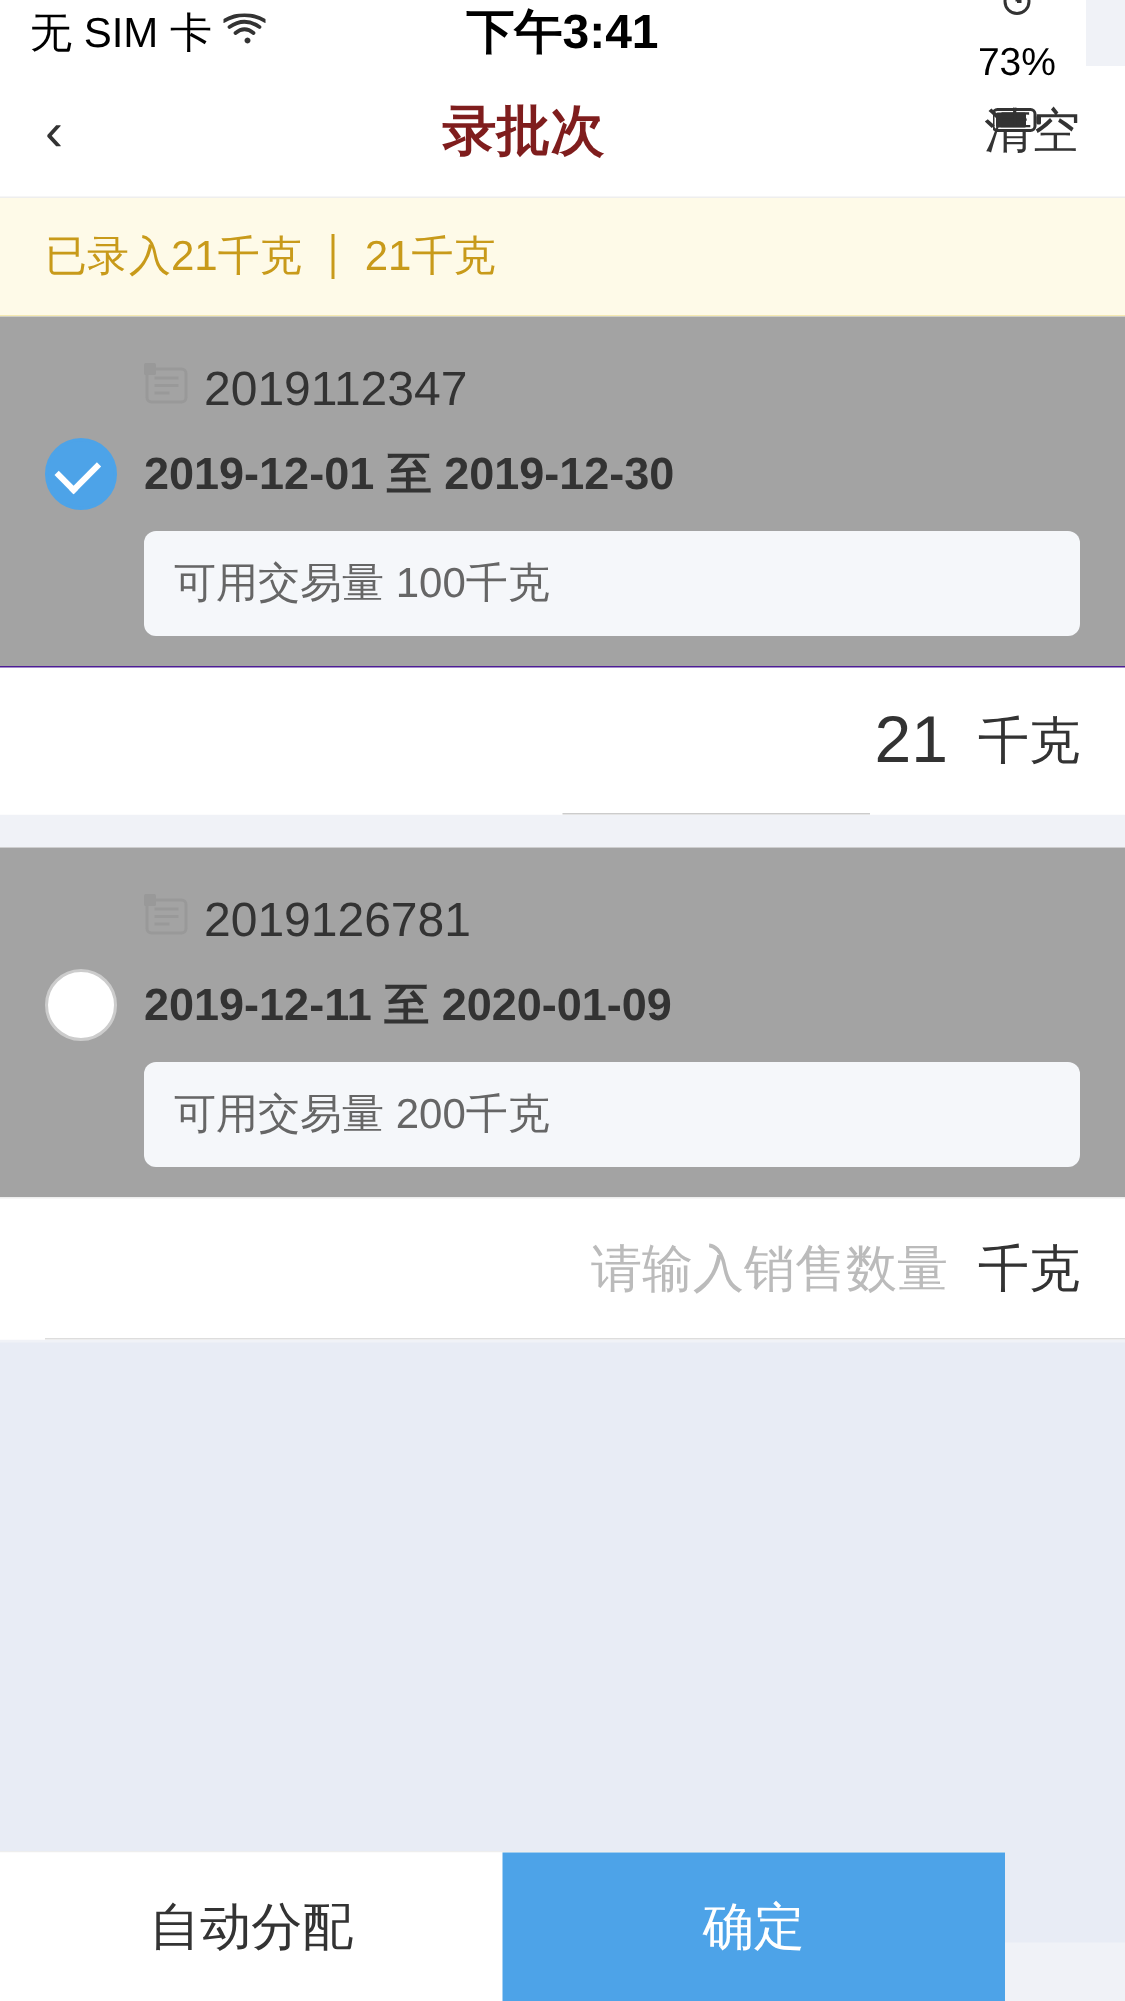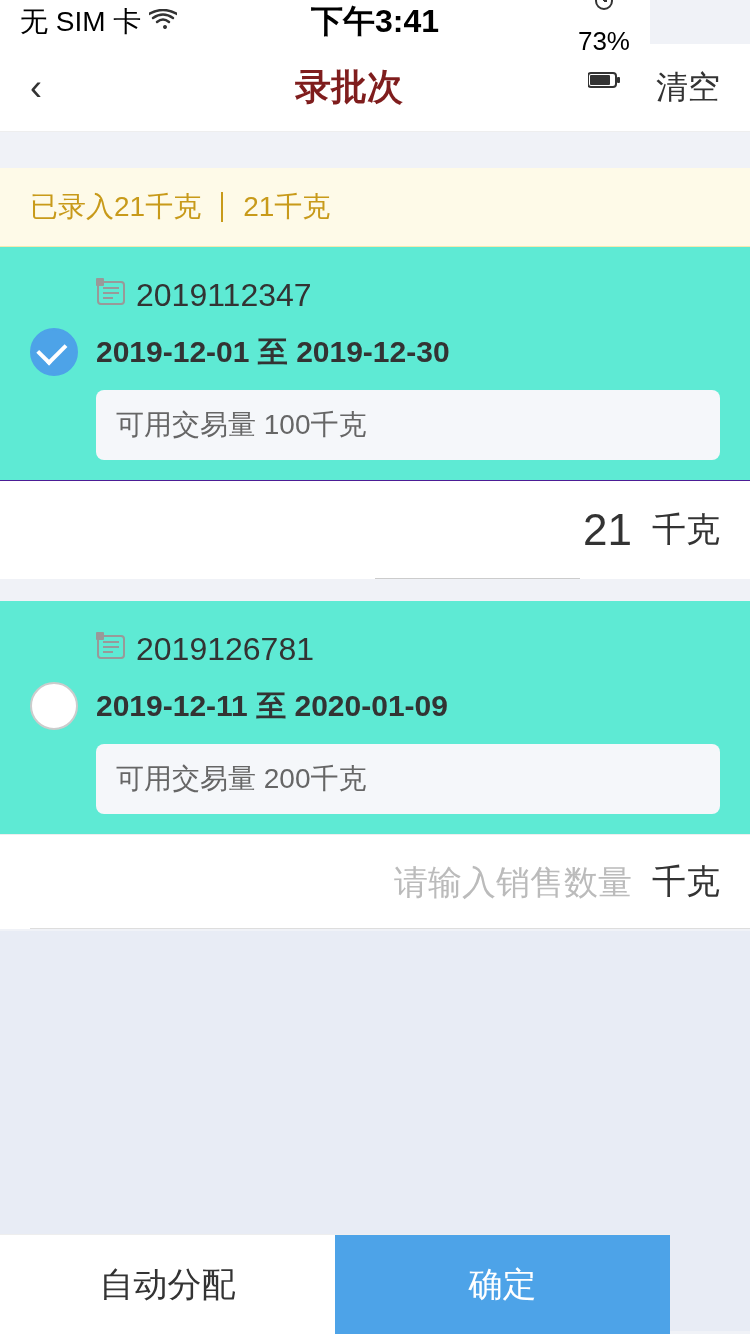--- a/index.html
+++ b/index.html
@@ -7,21 +7,21 @@
     body {
       width: 750px;
       min-height: 1334px;
       font-family: -apple-system, "PingFang SC", "Helvetica Neue", sans-serif;
       background: #f0f2f7;
       overflow-x: hidden;
     }
 
     
     .status-bar {
-      width: 650px;
+      width: 724px;
       height: 44px;
       background: #fff;
       display: flex;
       align-items: center;
       justify-content: space-between;
       padding: 0 20px;
       font-size: 28px;
     }
     .status-left {
       display: flex;
@@ -73,21 +73,20 @@
     }
 
     
     .info-banner {
       background: #fefae8;
       padding: 20px 30px;
       display: flex;
       align-items: center;
       gap: 20px;
       border-bottom: 1px solid #f5e9b0;
-      margin-top: 36px;
     }
     .info-banner-text {
       font-size: 28px;
       color: #c89a1a;
     }
     .info-banner-divider {
       width: 2px;
       height: 30px;
       background: #c89a1a;
     }
@@ -97,21 +96,21 @@
     }
 
     
     .card {
       background: #fff;
       margin-bottom: 2px;
     }
 
     
     .batch-item {
-      background: #5eead4;
+      background: #a3a3a3;
       padding: 30px 30px 20px 30px;
     }
     .batch-id-row {
       display: flex;
       align-items: center;
       gap: 10px;
       margin-bottom: 14px;
       padding-left: 66px;
     }
     .batch-id-icon {

